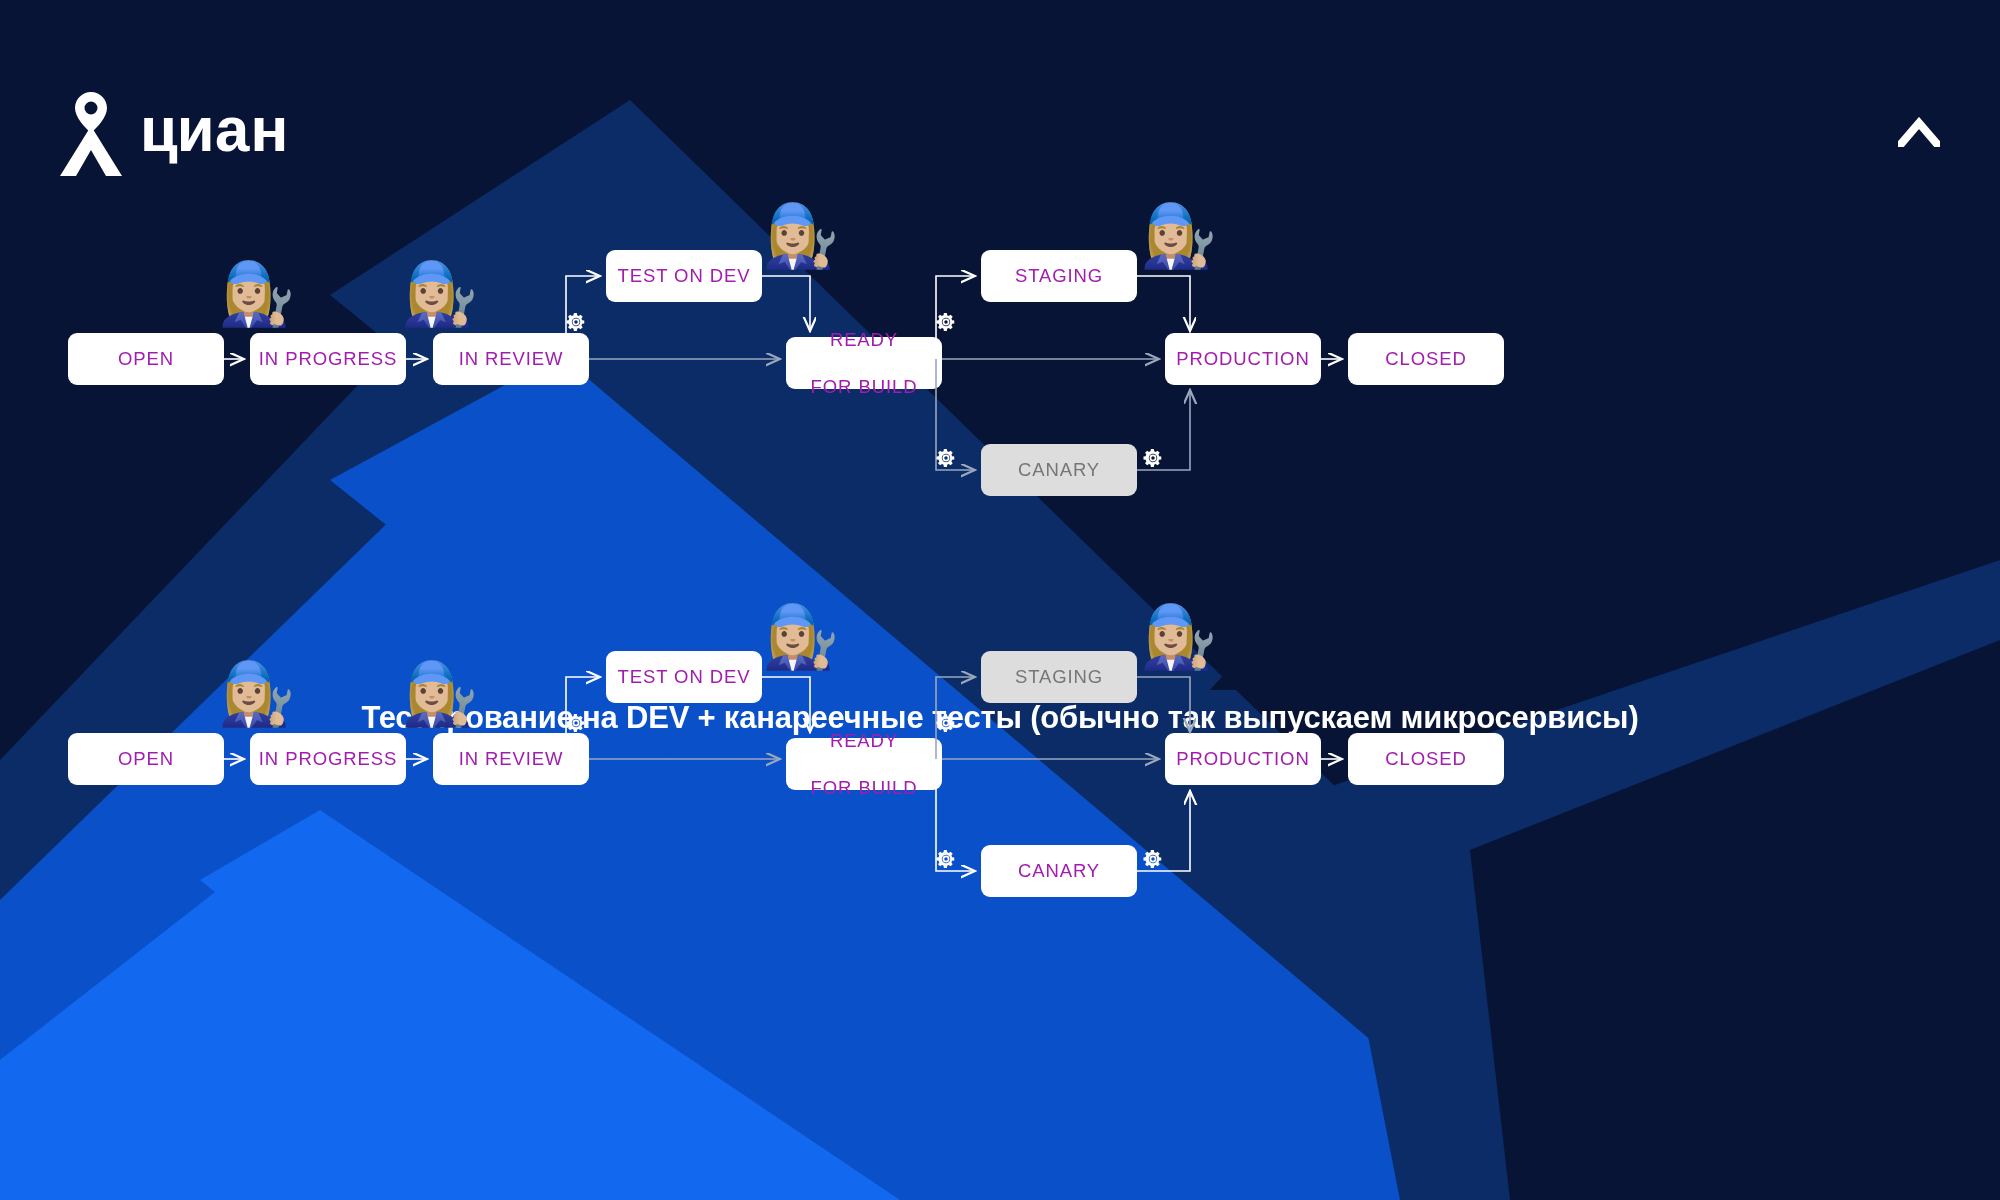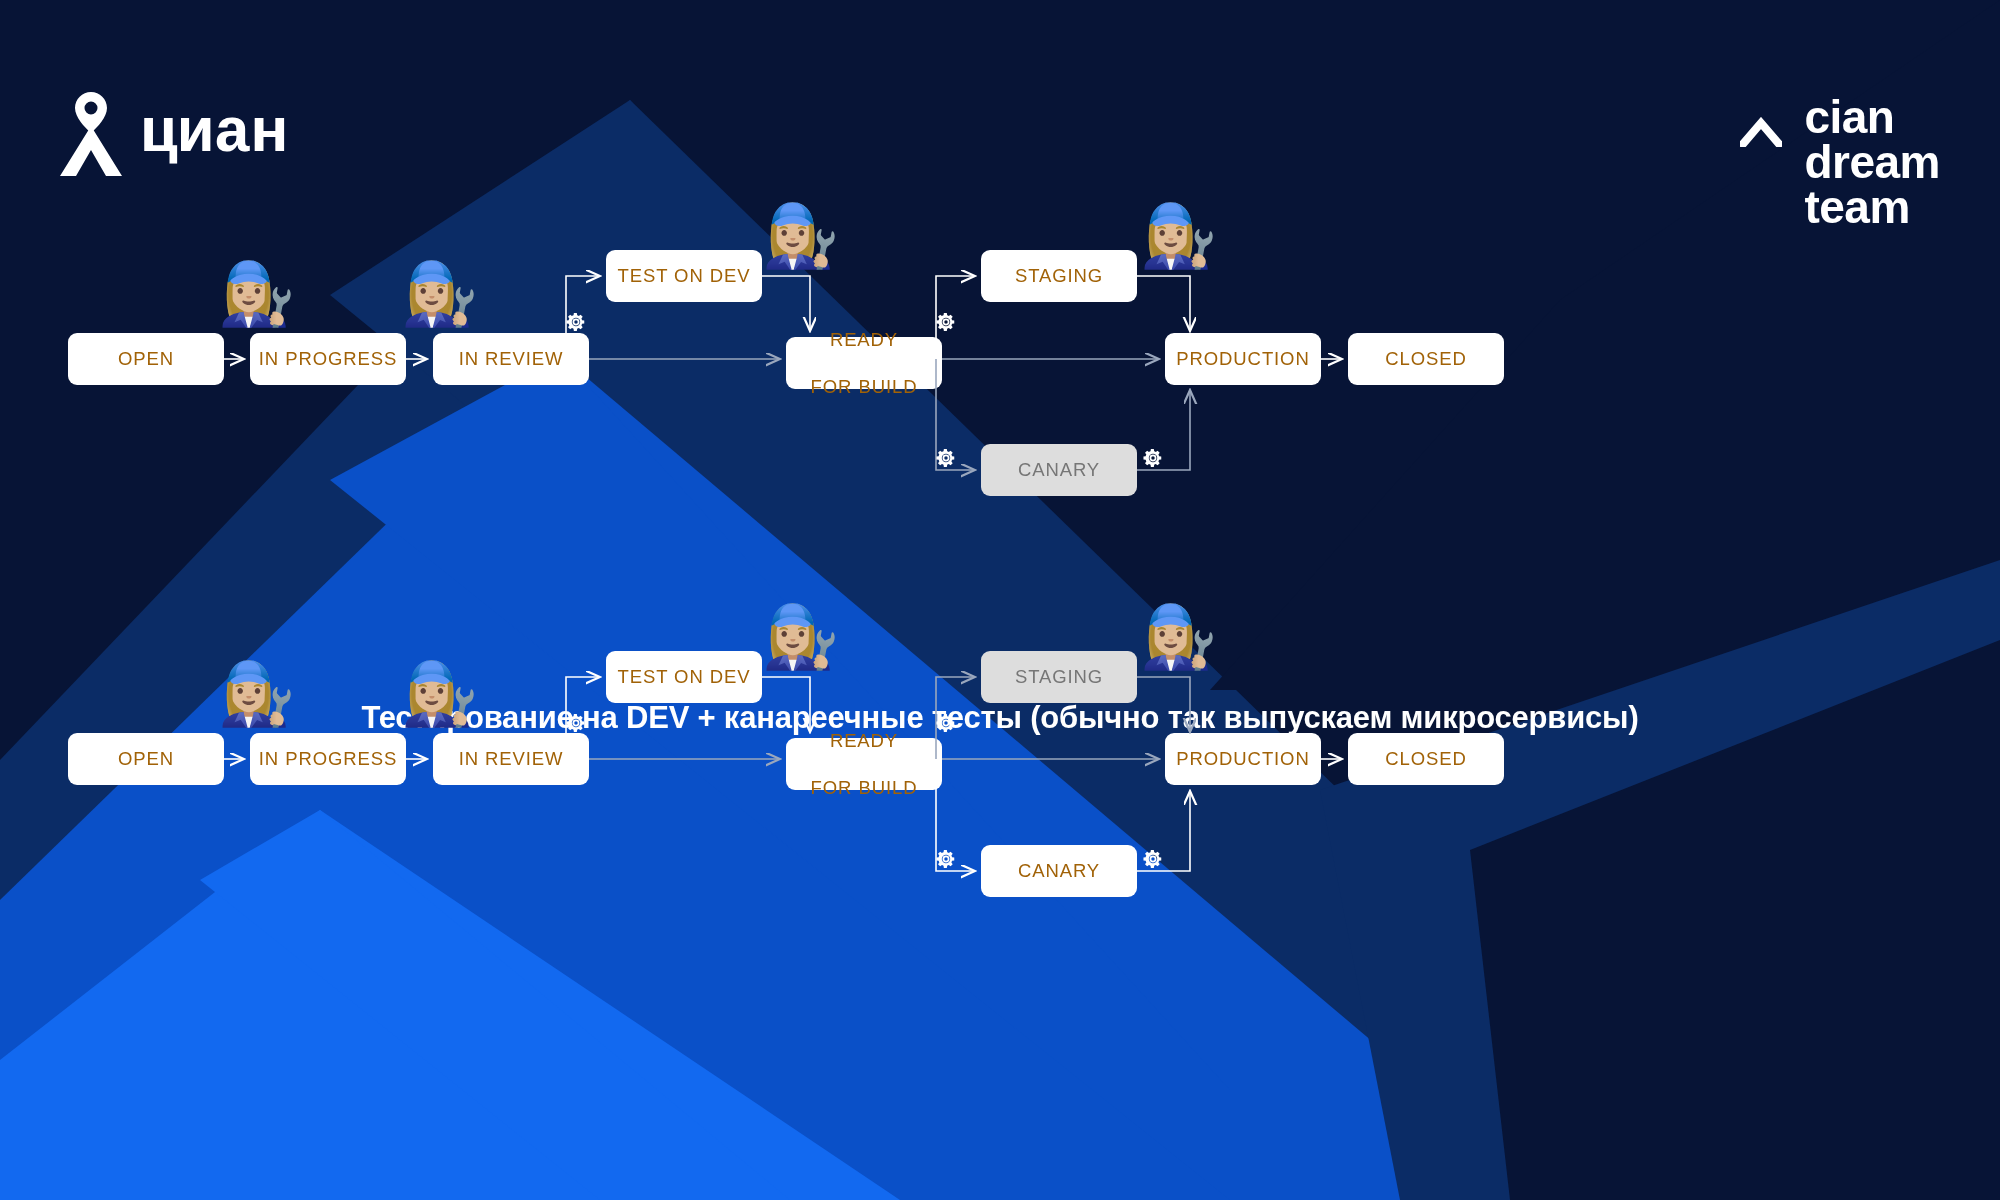--- a/index.html
+++ b/index.html
@@ -28,21 +28,21 @@
   
   #caption {
     left:0; right:0; top:700px; text-align:center;
     color:#ffffff; font-size:31px; font-weight:700; letter-spacing:-0.2px;
   }
 
   
   .diagram { position:absolute; z-index:3; left:0; top:0; width:2000px; height:1200px; pointer-events:none; }
   .node {
     position:absolute; display:flex; align-items:center; justify-content:center;
-    background:#ffffff; border-radius:9px; color:#a16207;
+    background:#ffffff; border-radius:9px; color:#a21caf;
     font-size:18.5px; letter-spacing:0.9px; text-align:center; line-height:1.28;
     font-family:"Liberation Sans", sans-serif; font-weight:400;
     pointer-events:auto;
   }
   .node.disabled { background:#dddddd; color:#767676; }
   .emoji {
     position:absolute; font-size:62px; line-height:1; z-index:4;
     font-family:"DejaVu Sans", sans-serif; pointer-events:auto;
   }
   .gear {
@@ -74,25 +74,20 @@
     <path d="M31 0c-8.8 0-16 7.2-16 16 0 9.5 10 19.5 14.1 23.2 1.1 1 2.7 1 3.8 0C37 35.5 47 25.5 47 16 47 7.2 39.8 0 31 0zm0 22.5a6.5 6.5 0 110-13 6.5 6.5 0 010 13z" fill="#fff"></path>
     <path d="M31 34 L62 84 L46 84 L31 58 L16 84 L0 84 Z" fill="#fff"></path>
   </svg>
   <div class="word">циан</div>
 </div>
 
 <div class="layer" id="cdt-logo">
   <svg class="chev" viewBox="0 0 42 30">
     <path d="M3 27 L21 6 L39 27" stroke="#fff" stroke-width="8" fill="none" stroke-linecap="square"></path>
   </svg>
-  <div class="lines">
-    <div>cian</div>
-    <div>dream</div>
-    <div>team</div>
-  </div>
 </div>
 
 <svg class="diagram" viewBox="0 0 2000 1200">
   <defs>
     <marker id="ah" markerWidth="10" markerHeight="10" refX="9" refY="4" orient="auto">
       <path d="M0,0 L9,4 L0,8" fill="none" stroke="#ffffff" stroke-width="1.4"></path>
     </marker>
     <marker id="ahg" markerWidth="10" markerHeight="10" refX="9" refY="4" orient="auto">
       <path d="M0,0 L9,4 L0,8" fill="none" stroke="#9aa7bd" stroke-width="1.4"></path>
     </marker>

